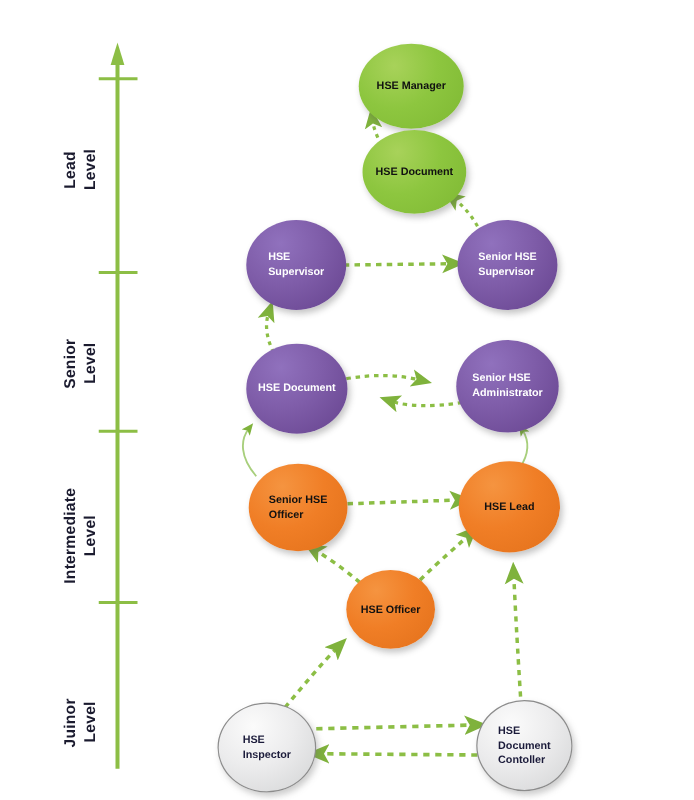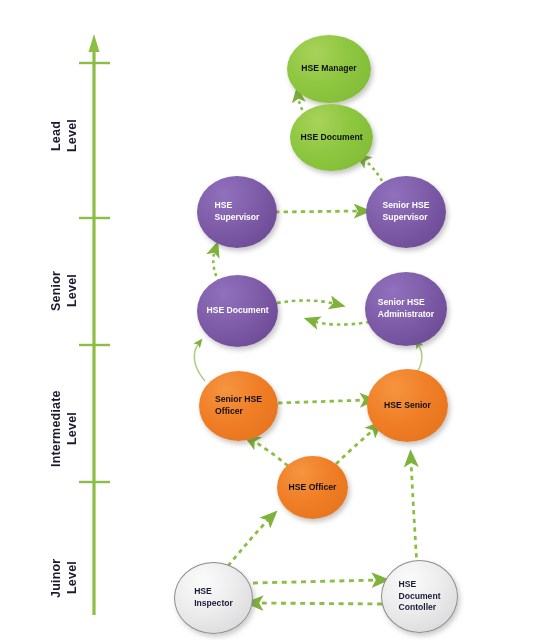--- a/index.html
+++ b/index.html
@@ -159,21 +159,21 @@
 Supervisor</div>
 
   <div class="node purple" style="left:197px; top:275px; width:81px; height:72px;">HSE Document</div>
 
   <div class="node purple" style="left:365px; top:272px; width:82px; height:74px;">Senior HSE
 Administrator</div>
 
   <div class="node orange" style="left:199px; top:371px; width:79px; height:70px;">Senior HSE
 Officer</div>
 
-  <div class="node orange" style="left:367px; top:369px; width:81px; height:73px;">HSE Senior</div>
+  <div class="node orange" style="left:367px; top:369px; width:81px; height:73px;">HSE Lead</div>
 
   <div class="node orange" style="left:277px; top:456px; width:71px; height:63px;">HSE Officer</div>
 
   <div class="node gray" style="left:174px; top:562px; width:79px; height:72px;">HSE
 Inspector</div>
 
   <div class="node gray" style="left:381px; top:560px; width:77px; height:73px;">HSE
 Document
 Contoller</div>
 

